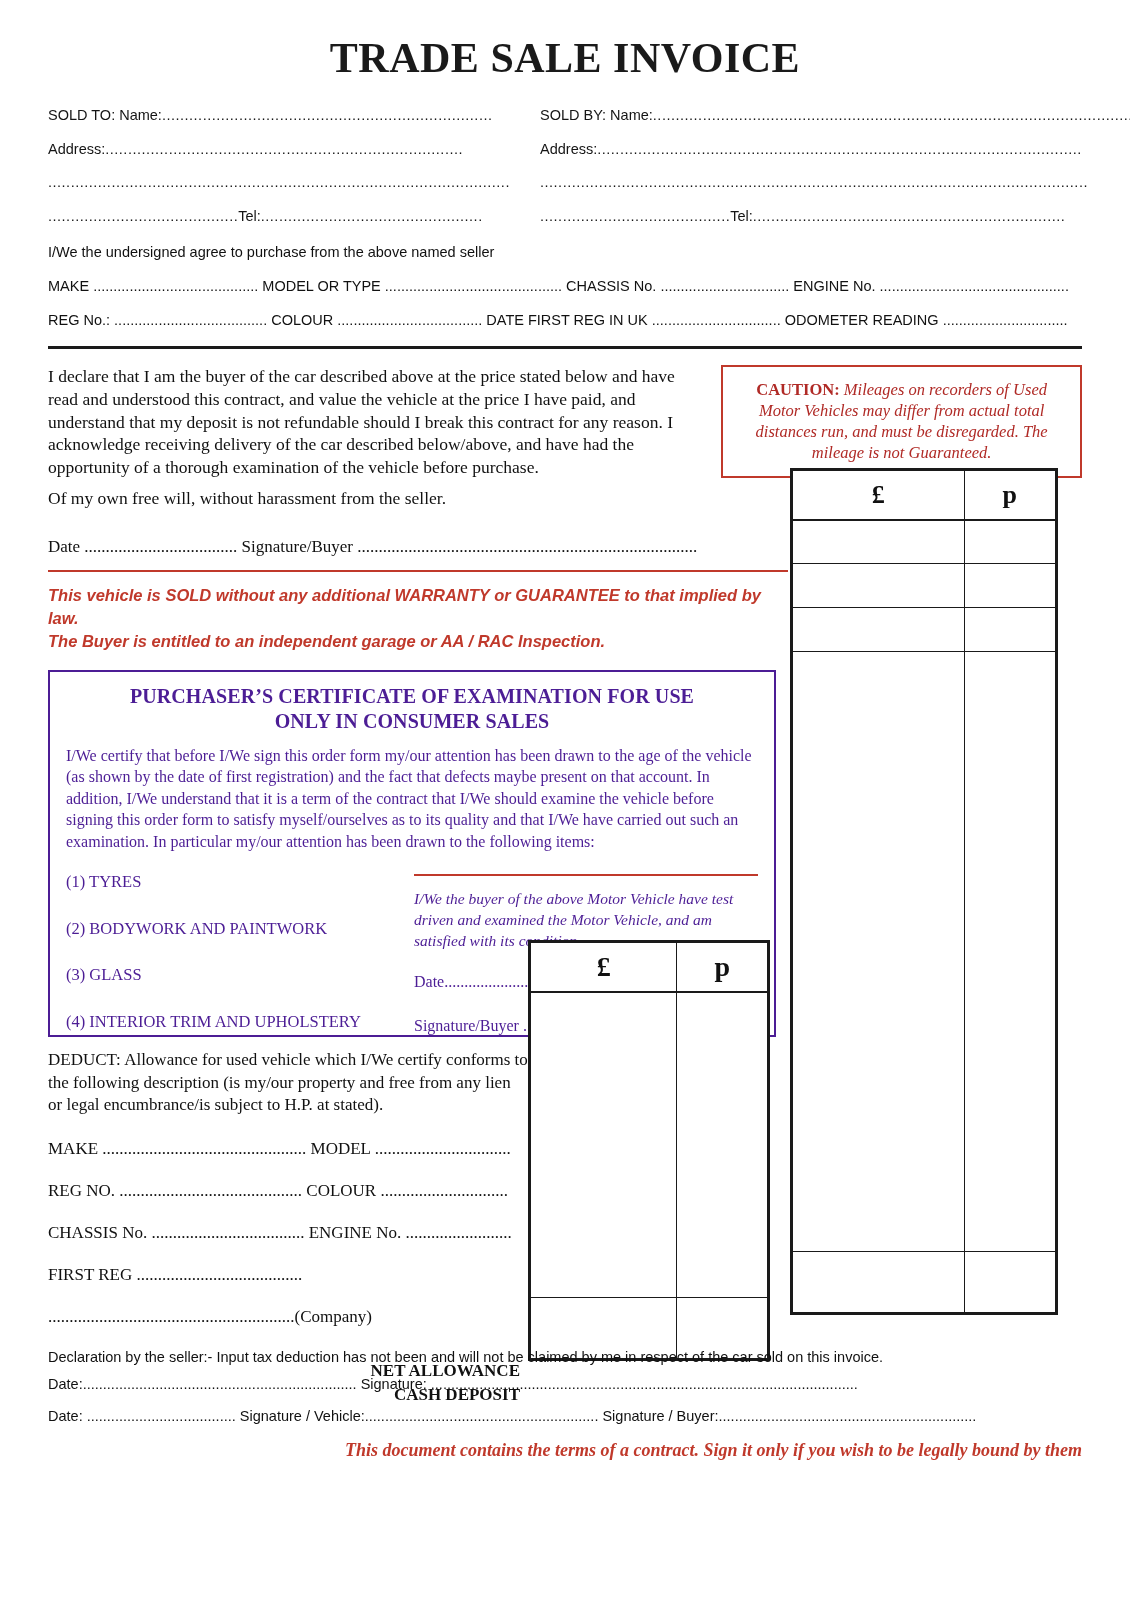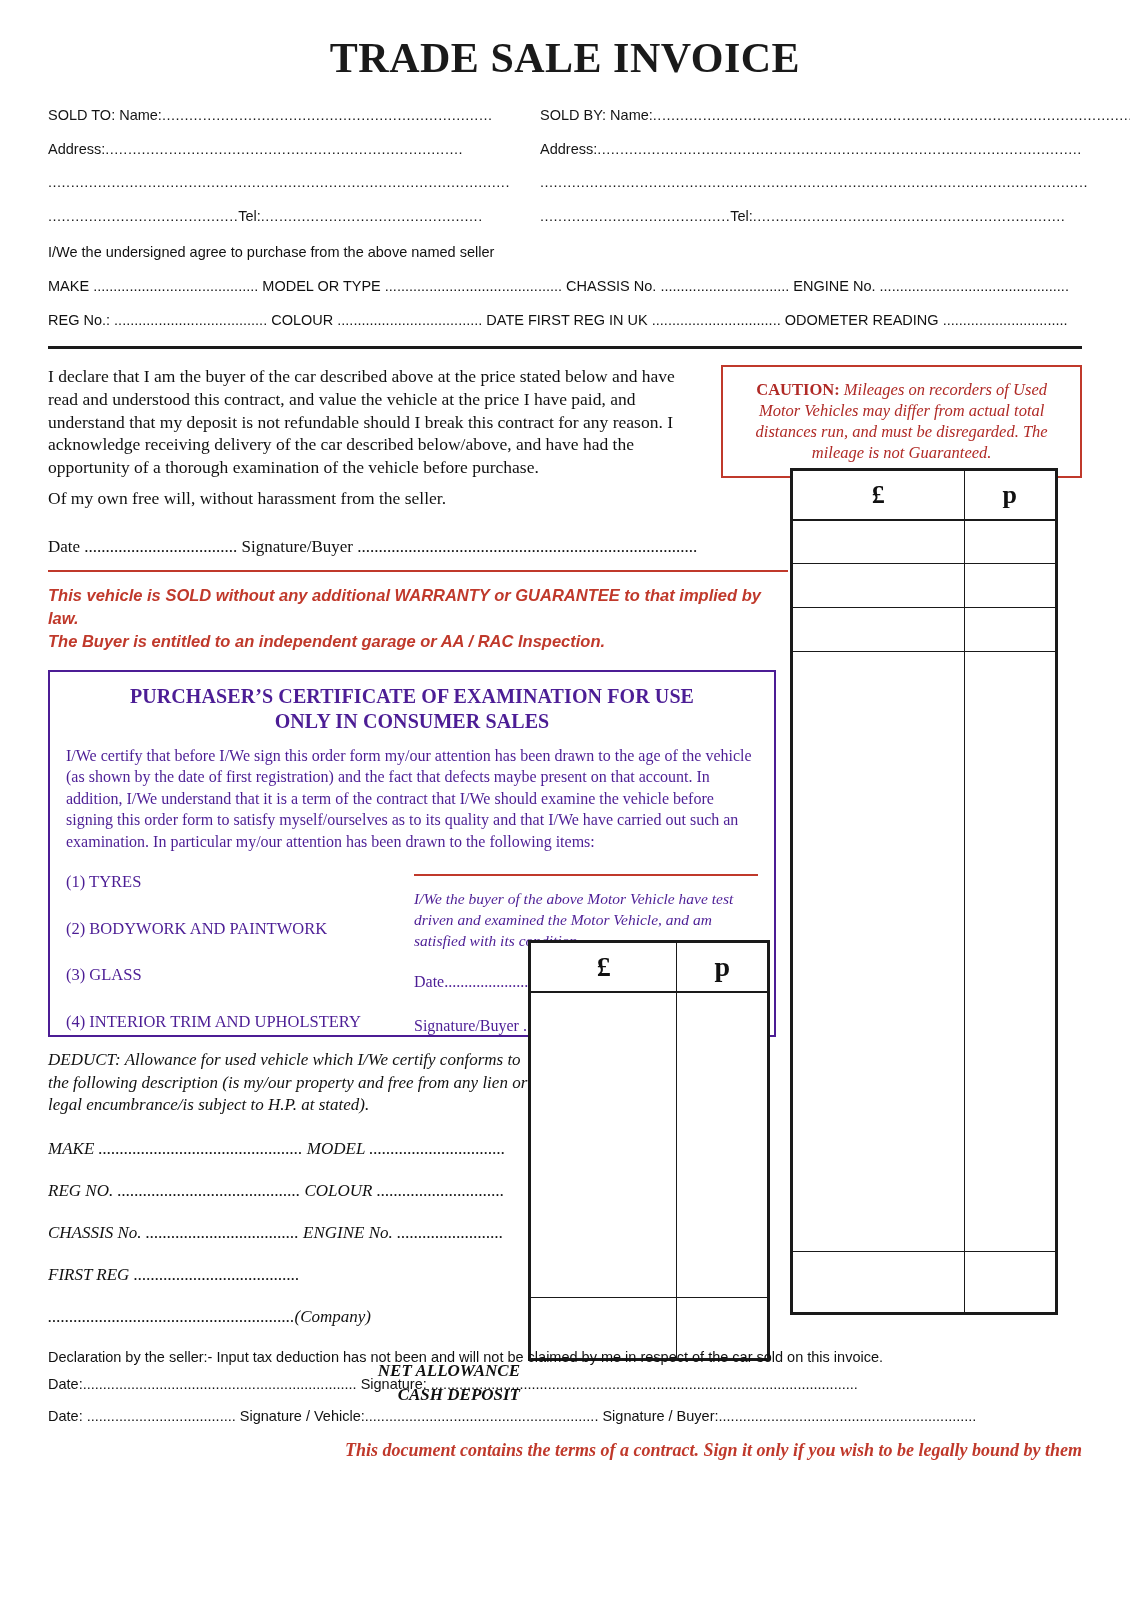--- a/index.html
+++ b/index.html
@@ -121,21 +121,21 @@
   .cert-items { flex:0 0 348px; font-size:16.5px; line-height:1.0; }
   .cert-items div { margin-bottom:30px; }
   .cert-items div:last-child { margin-bottom:4px; }
   .cert-right { flex:1; border-top:2px solid #c0392b; padding-top:12px; }
   .cert-right .testtxt { font-style:italic; font-size:15.5px; line-height:1.36; }
   .cert-right .dline { margin-top:22px; font-size:16px; white-space:nowrap; overflow:hidden; }
   .cert-right .dline.last { margin-top:26px; }
 
   
   .deduct-row { display:flex; margin-top:12px; }
-  .deduct-left { flex:0 0 480px; font-family:"Liberation Serif", serif;font-style:italic; }
+  .deduct-left { flex:0 0 480px; font-family:"Liberation Serif", serif; }
   .deduct-intro { font-size:17px; line-height:1.32; }
   .dfield {
     font-size:17px;
     margin-top:22px;
     white-space:nowrap;
     overflow:hidden;
   }
   .dfield.tight { margin-top:10px; }
   .totals-labels {
     margin-top:32px;

